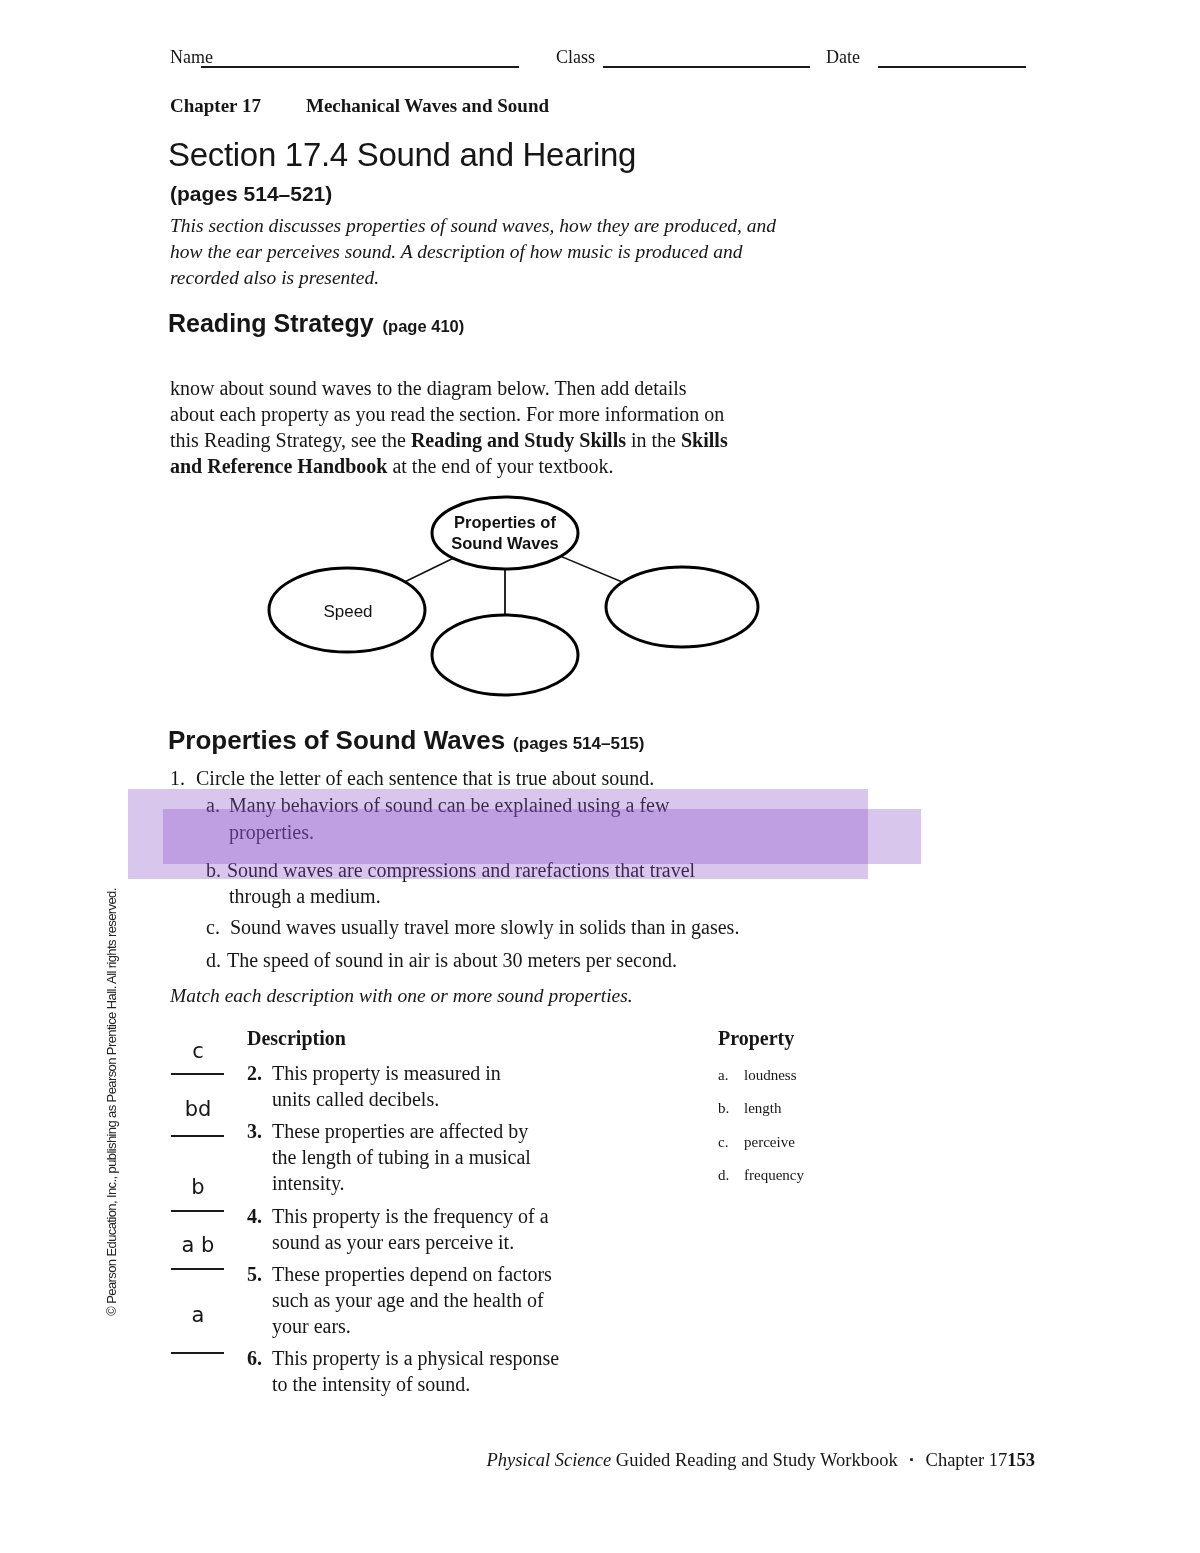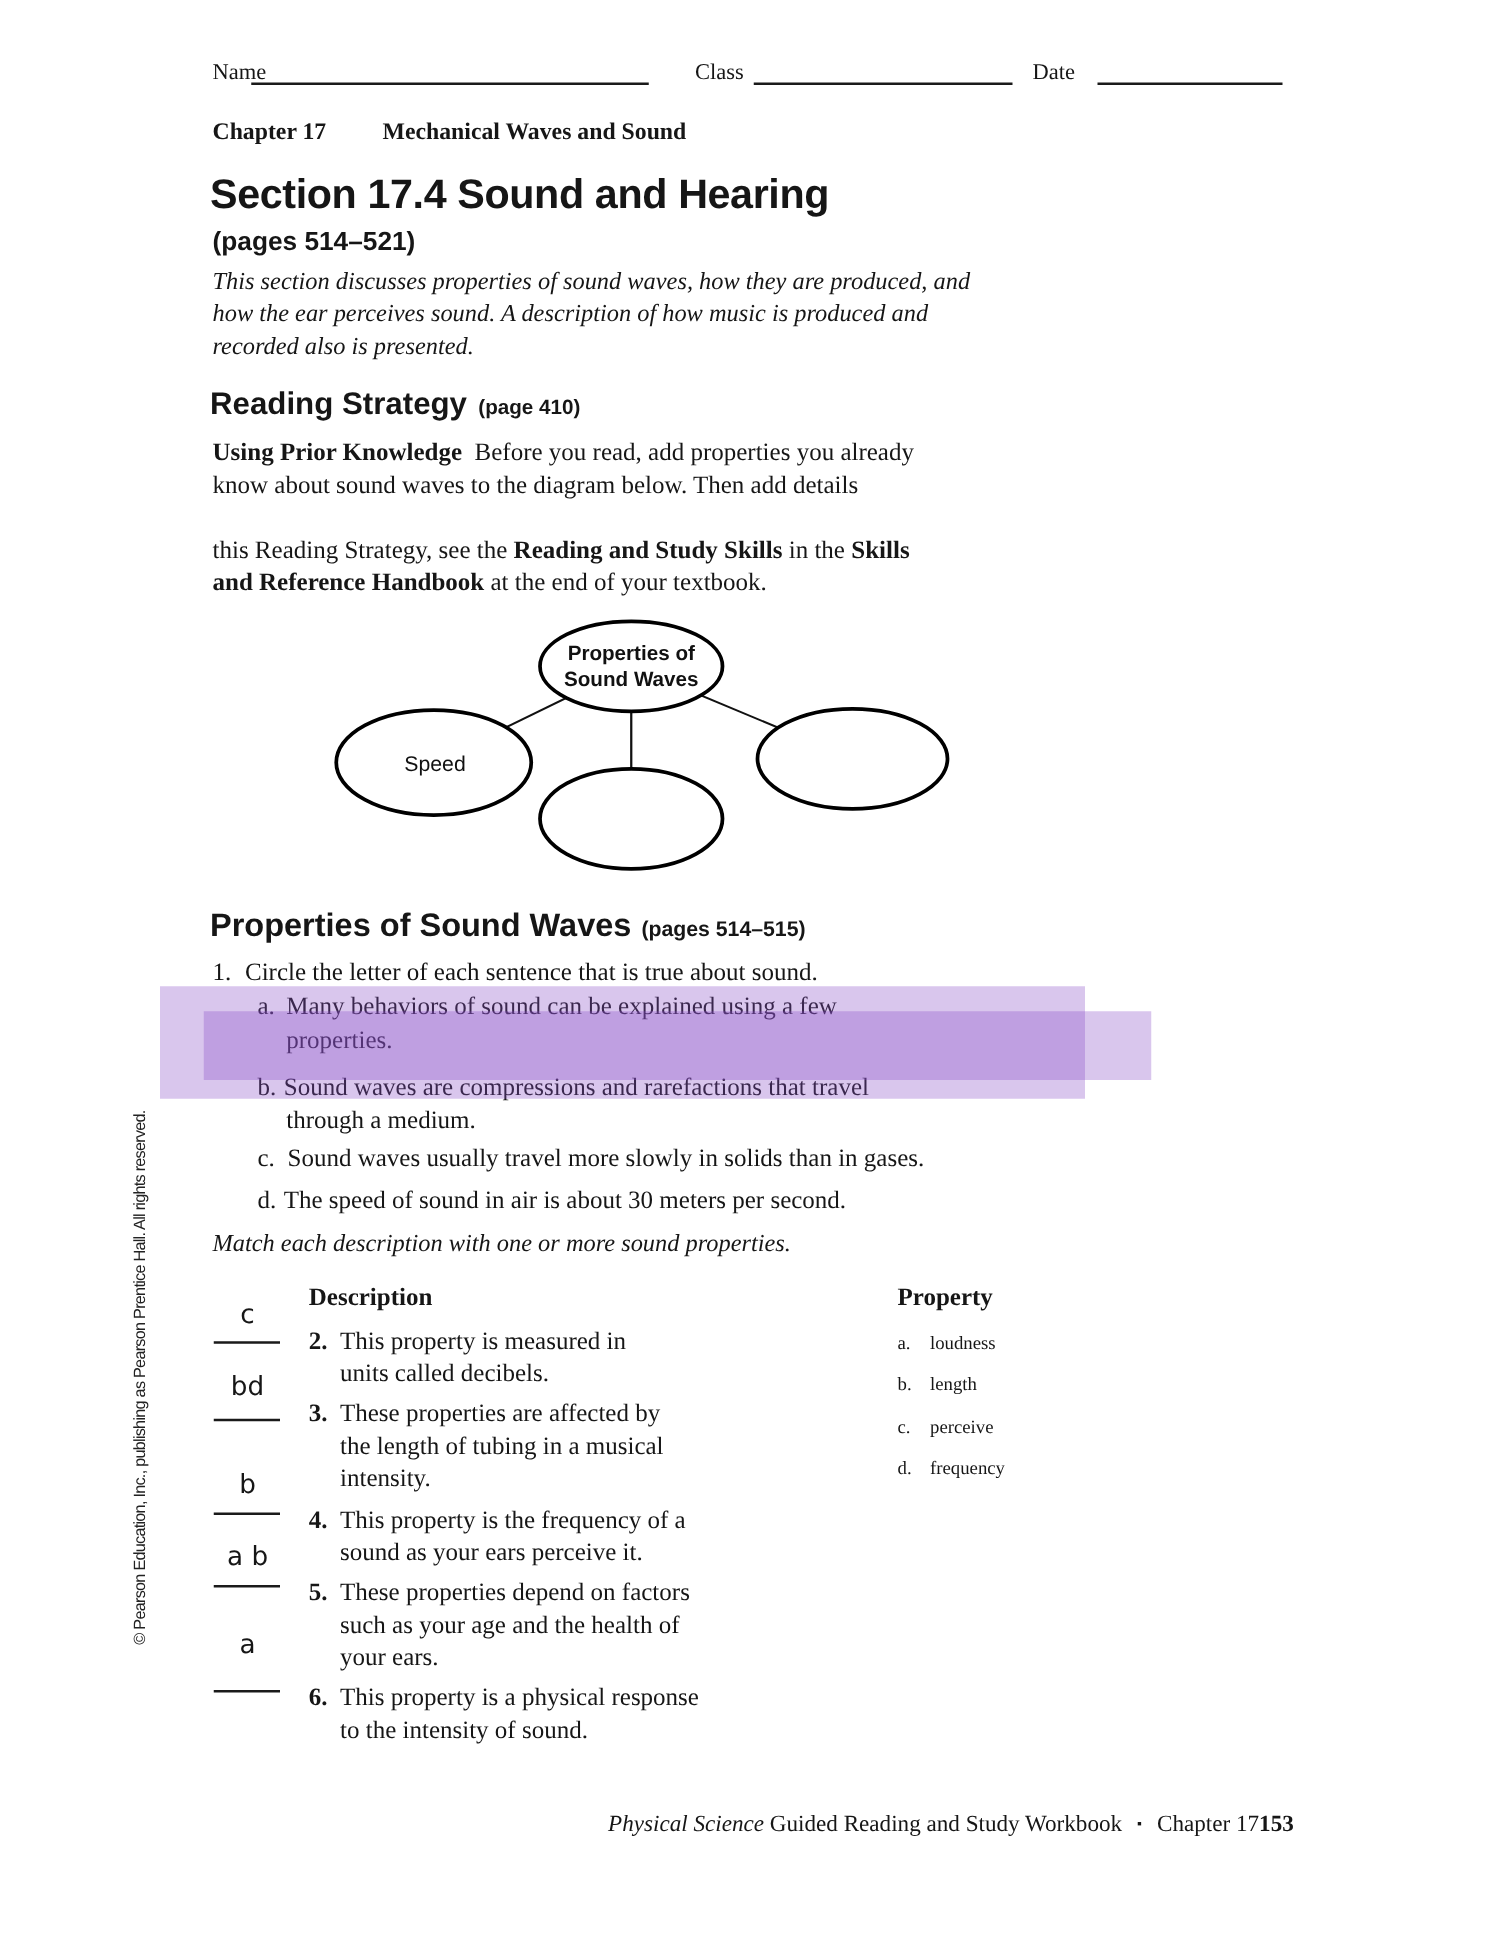--- a/index.html
+++ b/index.html
@@ -6,21 +6,21 @@
   #page{position:relative;width:1200px;height:1553px;background:#ffffff;overflow:hidden;
         font-family:"Liberation Serif","DejaVu Serif",serif;color:#161616;}
   .abs{position:absolute;}
   .sans{font-family:"Liberation Sans","DejaVu Sans",sans-serif;}
   .b{font-weight:bold;}
   .it{font-style:italic;}
   .pre{white-space:pre-wrap;}
   .lbl{font-size:18px;line-height:20px;}
   .rule{position:absolute;border-top:2px solid #1a1a1a;height:0;}
   .chapline{font-size:19px;font-weight:bold;line-height:22px;}
-  .sectitle{font-size:33px;font-weight:bold;letter-spacing:-0.3px;line-height:36px;}
+  .sectitle{font-size:33px;font-weight:normal;letter-spacing:-0.3px;line-height:36px;}
   .pagesbig{font-size:21px;font-weight:bold;line-height:24px;}
   .introline{font-size:19.5px;font-style:italic;line-height:24px;}
   .h2big{font-size:25px;font-weight:bold;line-height:28px;margin-top:28px;}
   .pageref{font-size:16.5px;font-weight:bold;margin-left:9px;}
   .h3big{font-size:26px;font-weight:bold;line-height:29px;}
   .pageref2{font-size:17px;font-weight:bold;margin-left:8px;}
   .bodyline{font-size:20px;line-height:24px;white-space:pre-wrap;}
   .hl{position:absolute;background:rgba(138,77,199,0.32);pointer-events:none;}
   .ansline{font-family:"DejaVu Sans",sans-serif;font-size:21px;line-height:22px;width:56px;text-align:center;white-space:pre-wrap;}
   .proprow{font-size:15px;line-height:24px;}
@@ -52,22 +52,22 @@
   <div class="abs sans sectitle" style="left:168px;top:137px">Section 17.4 Sound and Hearing</div>
   <div class="abs sans pagesbig" style="left:170px;top:182px">(pages 514–521)</div>
 
   <div class="abs introline" style="left:170px;top:214px">This section discusses properties of sound waves, how they are produced, and</div>
   <div class="abs introline" style="left:170px;top:240px">how the ear perceives sound. A description of how music is produced and</div>
   <div class="abs introline" style="left:170px;top:266px">recorded also is presented.</div>
 
   <div class="abs sans" style="left:168px;top:309px">
     <span class="h2big">Reading Strategy</span><span class="pageref">(page 410)</span>
   </div>
-  <div class="abs bodyline" style="left:170px;top:350px"><span class="b">Using Prior Knowledge</span><span class="pre">  Before you read, add properties you already</span></div>
   <div class="abs bodyline" style="left:170px;top:376px">know about sound waves to the diagram below. Then add details</div>
+  <div class="abs bodyline" style="left:170px;top:402px">about each property as you read the section. For more information on</div>
   <div class="abs bodyline" style="left:170px;top:428px"><span class="pre">this Reading Strategy, see the </span><span class="b pre">Reading and Study Skills</span><span class="pre"> in the </span><span class="b pre">Skills</span></div>
   <div class="abs bodyline" style="left:170px;top:454px"><span class="b pre">and Reference Handbook</span><span class="pre"> at the end of your textbook.</span></div>
 
   <svg class="abs" style="left:250px;top:478px" width="550" height="235" viewBox="0 0 550 235">
     <line x1="255" y1="55" x2="97" y2="132" stroke="#111" stroke-width="1.6"></line>
     <line x1="255" y1="55" x2="255" y2="177" stroke="#111" stroke-width="1.8"></line>
     <line x1="255" y1="55" x2="432" y2="129" stroke="#111" stroke-width="1.6"></line>
     <ellipse cx="255" cy="55" rx="73" ry="36" fill="#fff" stroke="#000" stroke-width="3"></ellipse>
     <ellipse cx="97" cy="132" rx="78" ry="42" fill="#fff" stroke="#000" stroke-width="3"></ellipse>
     <ellipse cx="255" cy="177" rx="73" ry="40" fill="#fff" stroke="#000" stroke-width="3"></ellipse>

